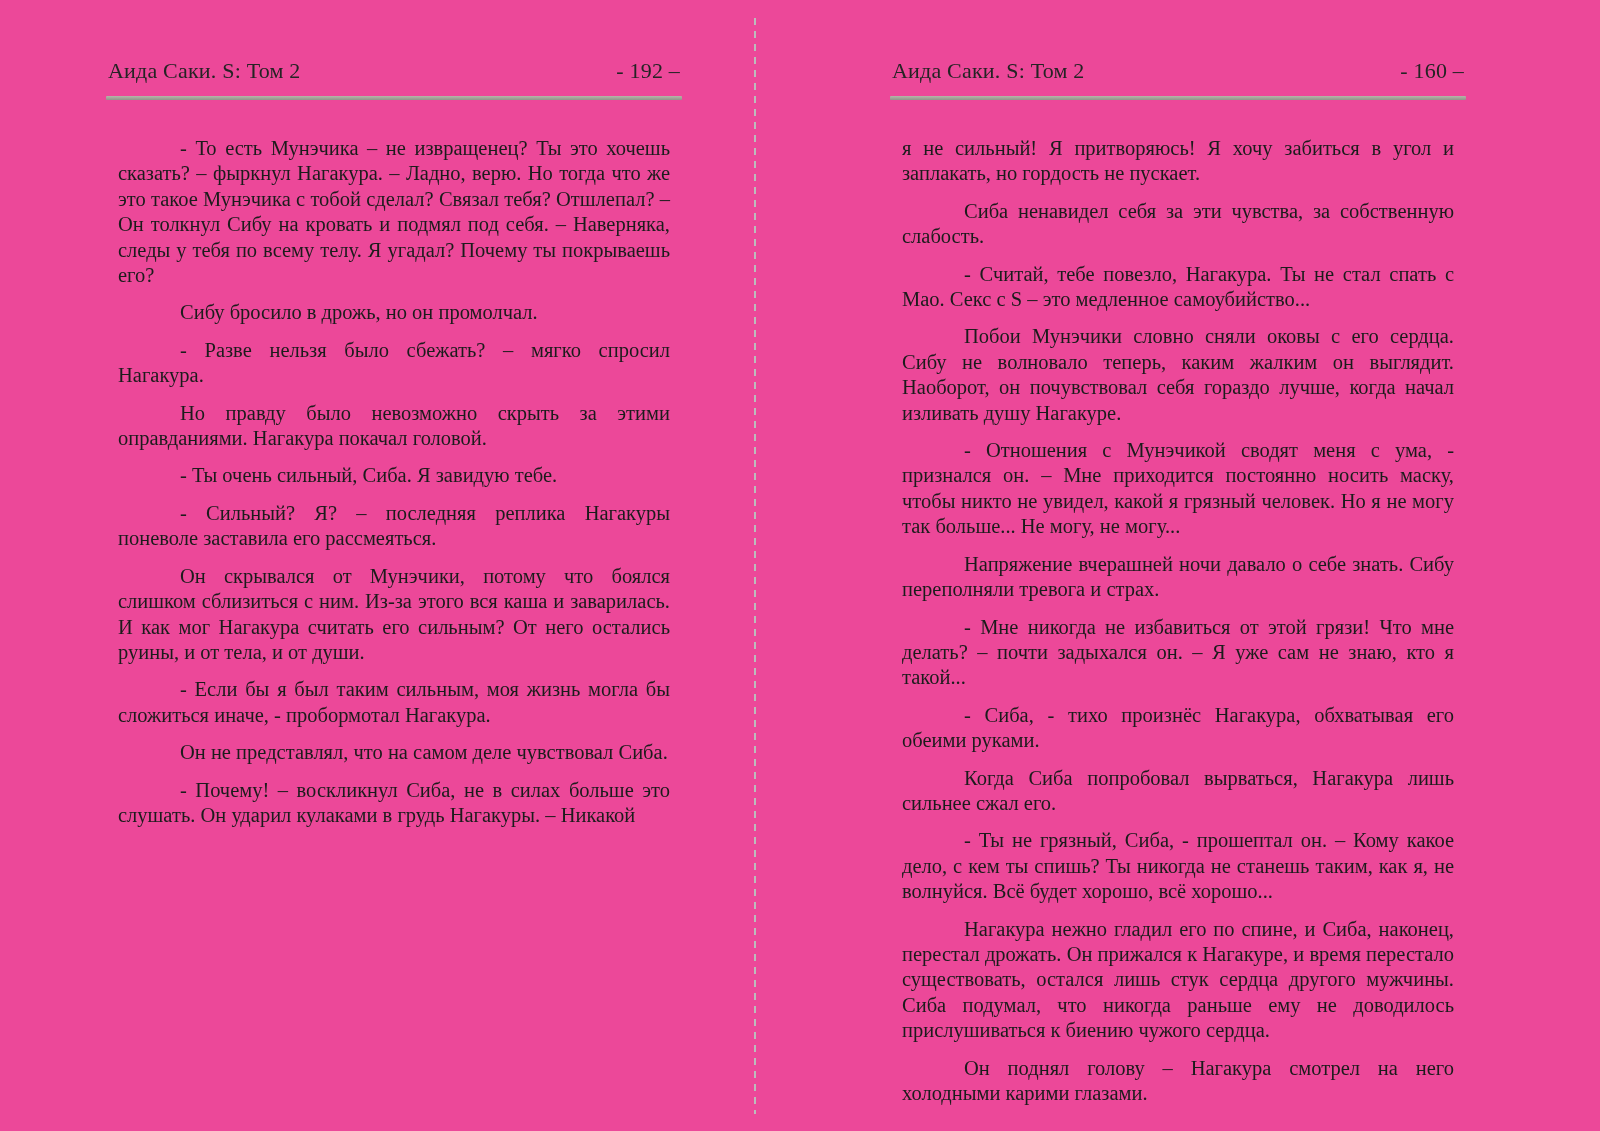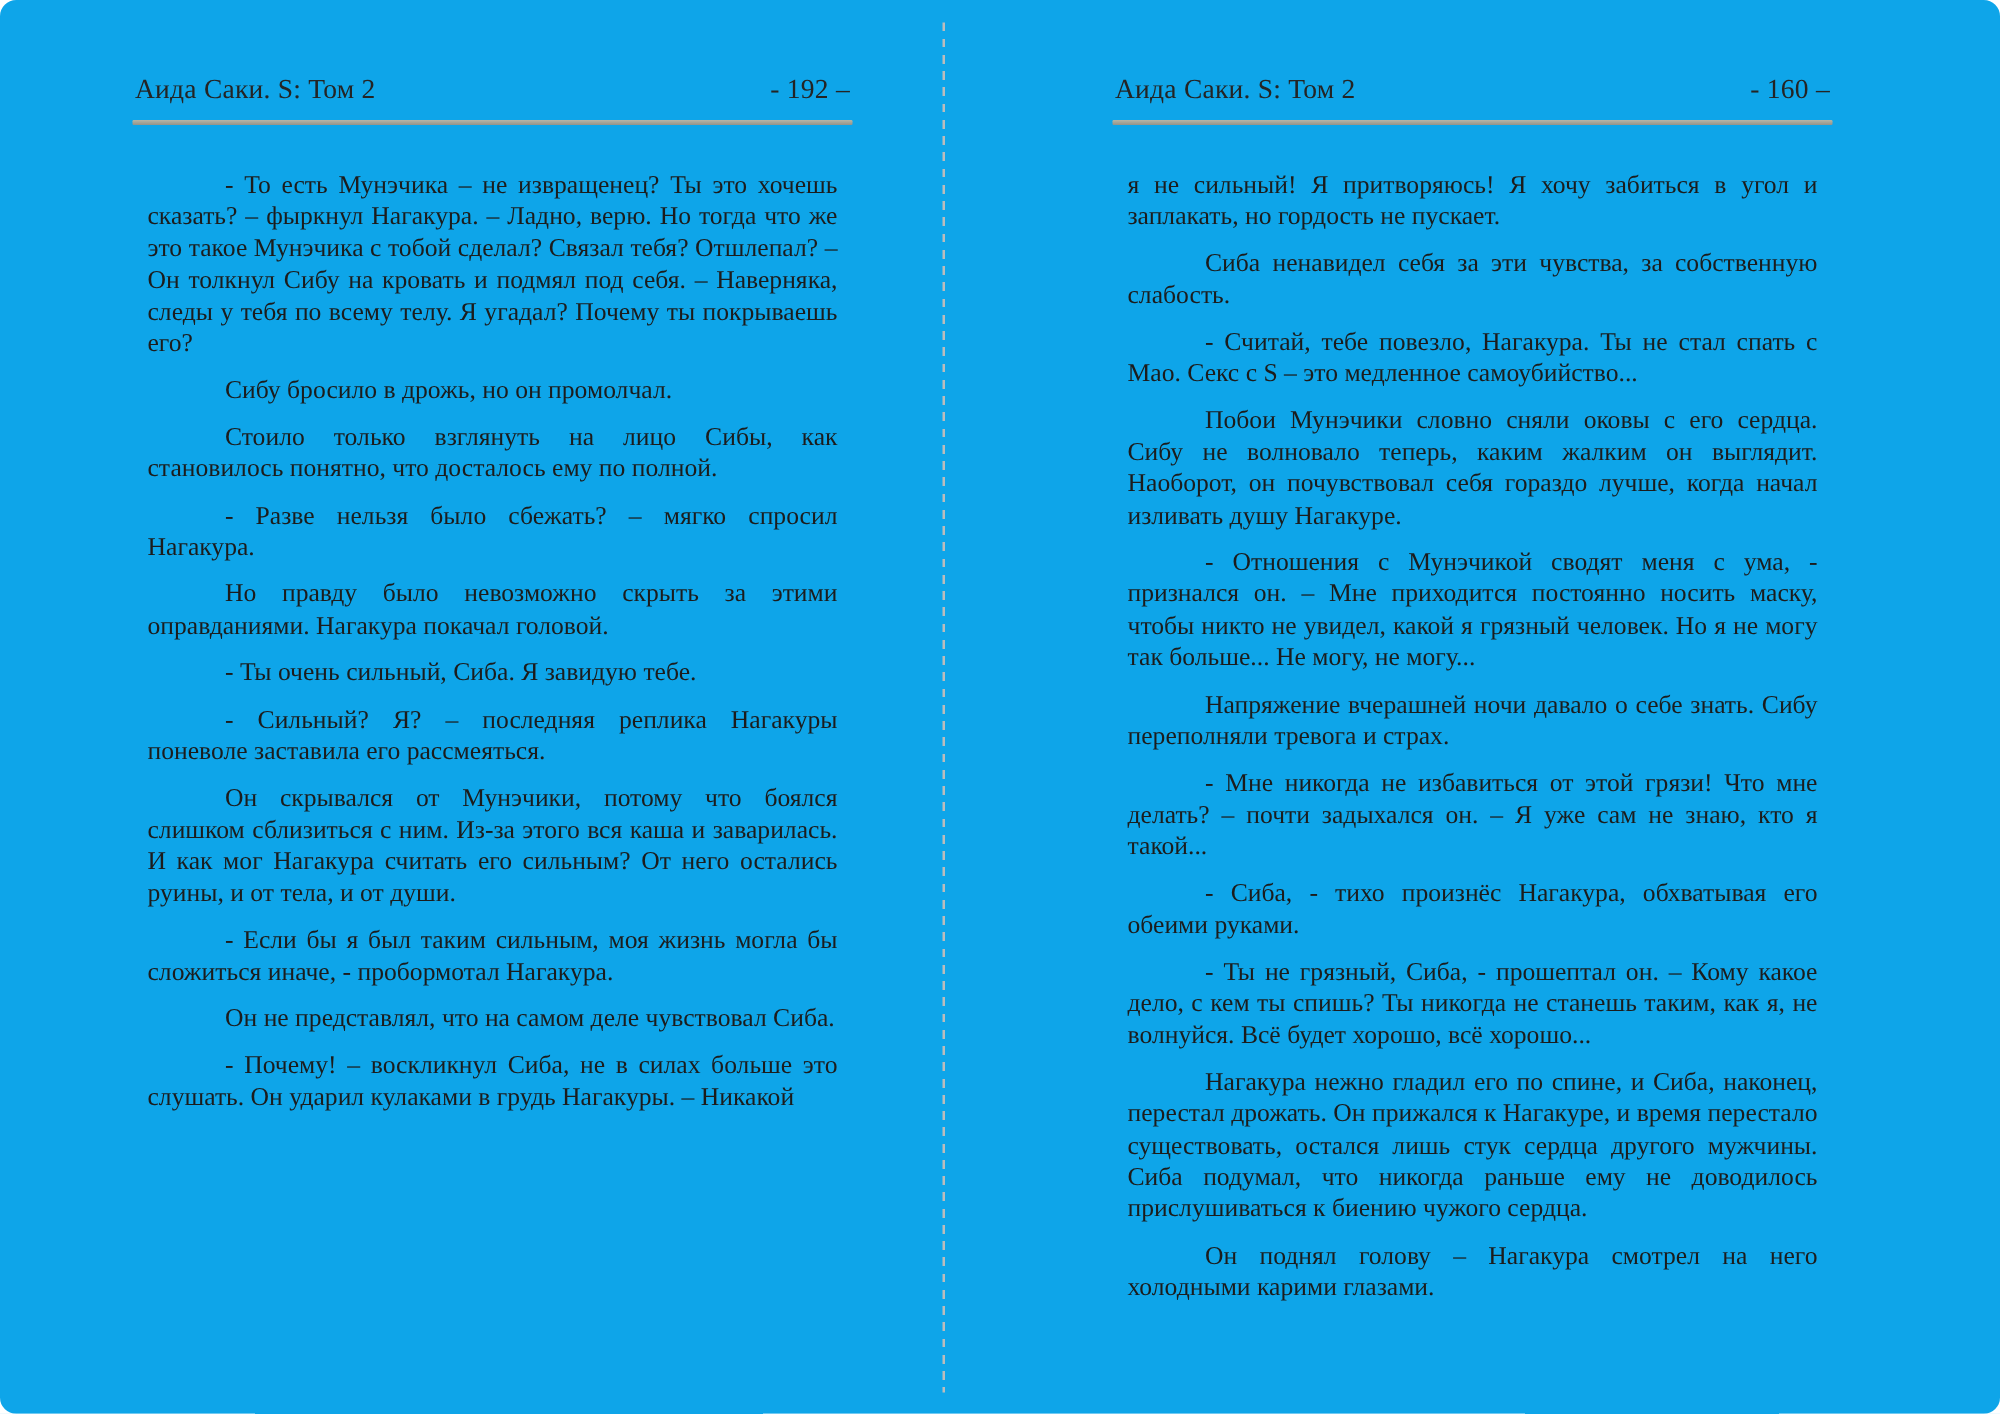--- a/index.html
+++ b/index.html
@@ -4,25 +4,24 @@
 <style>
   html, body {
     margin: 0;
     padding: 0;
     background: #ffffff;
   }
   .spread {
     position: relative;
     width: 1600px;
     height: 1131px;
-    background: #0ea5e9;
+    background: #ec4899;
     font-family: "Liberation Serif", "DejaVu Serif", serif;
     color: #1c1c1c;
     overflow: hidden;
-    border-radius: 13px;
   }
   .page {
     position: absolute;
     top: 58px;
     width: 576px;
   }
   .page-left  { left: 106px; }
   .page-right { left: 890px; }
 
   .page-header {
@@ -75,21 +74,20 @@
 
   <div class="page page-left">
     <div class="page-header">
       <span>Аида Саки. S: Том 2</span>
       <span>- 192 –</span>
     </div>
     <div class="header-rule"></div>
     <div class="page-body">
       <p class="para indent">- То есть Мунэчика – не извращенец? Ты это хочешь сказать? – фыркнул Нагакура. – Ладно, верю. Но тогда что же это такое Мунэчика с тобой сделал? Связал тебя? Отшлепал? – Он толкнул Сибу на кровать и подмял под себя. – Наверняка, следы у тебя по всему телу.  Я угадал? Почему ты покрываешь его?</p>
       <p class="para indent">Сибу бросило в дрожь, но он промолчал.</p>
-      <p class="para indent">Стоило только взглянуть на лицо Сибы, как становилось понятно, что досталось ему по полной.</p>
       <p class="para indent">- Разве нельзя было сбежать? – мягко спросил Нагакура.</p>
       <p class="para indent">Но правду было невозможно скрыть за этими оправданиями. Нагакура покачал головой.</p>
       <p class="para indent">- Ты очень сильный, Сиба. Я завидую тебе.</p>
       <p class="para indent">- Сильный? Я? – последняя реплика Нагакуры поневоле заставила его рассмеяться.</p>
       <p class="para indent">Он скрывался от Мунэчики, потому что боялся слишком сблизиться с ним. Из-за этого вся каша и заварилась. И как мог Нагакура считать его сильным? От него остались руины, и от тела, и от души.</p>
       <p class="para indent">- Если бы я был таким сильным, моя жизнь могла бы сложиться иначе, - пробормотал Нагакура.</p>
       <p class="para indent">Он не представлял, что на самом деле чувствовал Сиба.</p>
       <p class="para indent">- Почему! – воскликнул Сиба, не в силах больше это слушать. Он ударил кулаками в грудь Нагакуры. – Никакой</p>
     </div>
   </div>
@@ -104,19 +102,20 @@
     <div class="header-rule"></div>
     <div class="page-body">
       <p class="para no-indent">я не сильный! Я притворяюсь! Я хочу забиться в угол и заплакать, но гордость не пускает.</p>
       <p class="para indent">Сиба ненавидел себя за эти чувства, за собственную слабость.</p>
       <p class="para indent">- Считай, тебе повезло, Нагакура. Ты не стал спать с Мао. Секс с S – это медленное самоубийство...</p>
       <p class="para indent">Побои Мунэчики словно сняли оковы с его сердца. Сибу не волновало теперь, каким жалким он выглядит. Наоборот, он почувствовал себя гораздо лучше, когда начал изливать душу Нагакуре.</p>
       <p class="para indent">- Отношения с Мунэчикой сводят меня с ума, - признался он. – Мне приходится постоянно носить маску, чтобы никто не увидел, какой я грязный человек. Но я не могу так больше... Не могу, не могу...</p>
       <p class="para indent">Напряжение вчерашней ночи давало о себе знать. Сибу переполняли тревога и страх.</p>
       <p class="para indent">- Мне никогда не избавиться от этой грязи! Что мне делать? – почти задыхался он. – Я уже сам не знаю, кто я такой...</p>
       <p class="para indent">- Сиба, - тихо произнёс Нагакура, обхватывая его обеими руками.</p>
+      <p class="para indent">Когда Сиба попробовал вырваться, Нагакура лишь сильнее сжал его.</p>
       <p class="para indent">- Ты не грязный, Сиба, - прошептал он. – Кому какое дело, с кем ты спишь? Ты никогда не станешь таким, как я, не волнуйся. Всё будет хорошо, всё хорошо...</p>
       <p class="para indent">Нагакура нежно гладил его по спине, и Сиба, наконец, перестал дрожать. Он прижался к Нагакуре, и время перестало существовать, остался лишь стук сердца другого мужчины. Сиба подумал, что никогда раньше ему не доводилось прислушиваться к биению чужого сердца.</p>
       <p class="para indent">Он поднял голову – Нагакура смотрел на него холодными карими глазами.</p>
     </div>
   </div>
 
 </div>
 
 </body></html>

